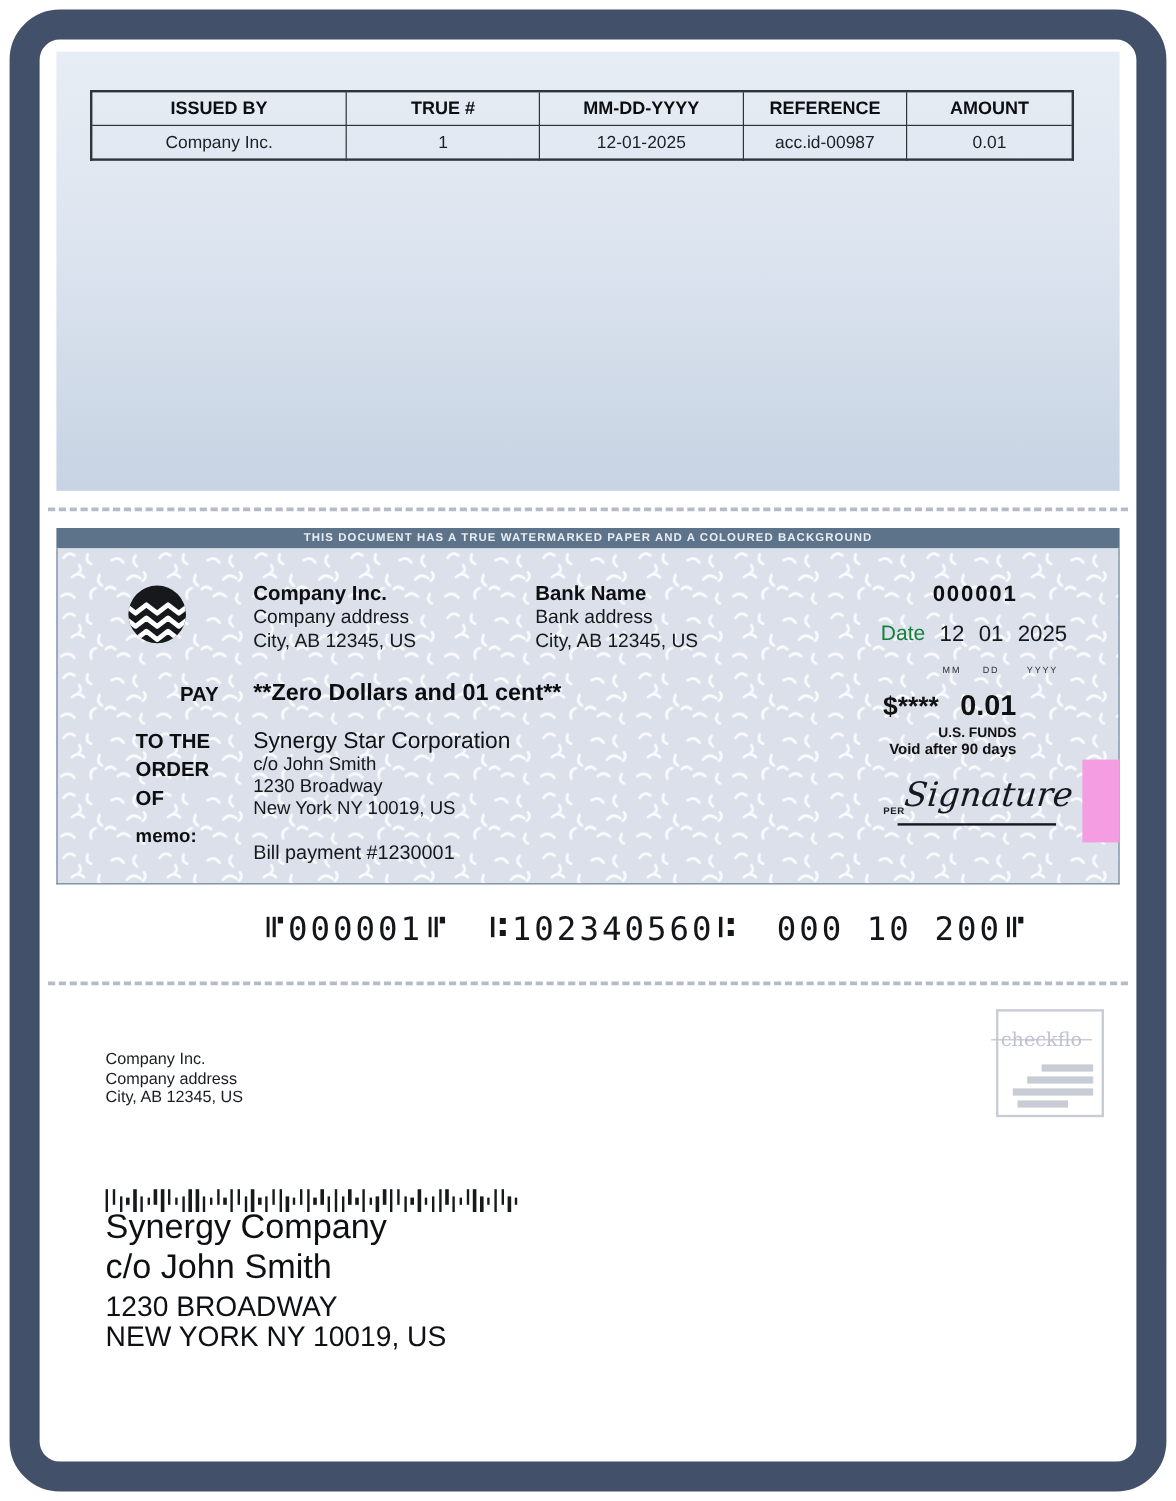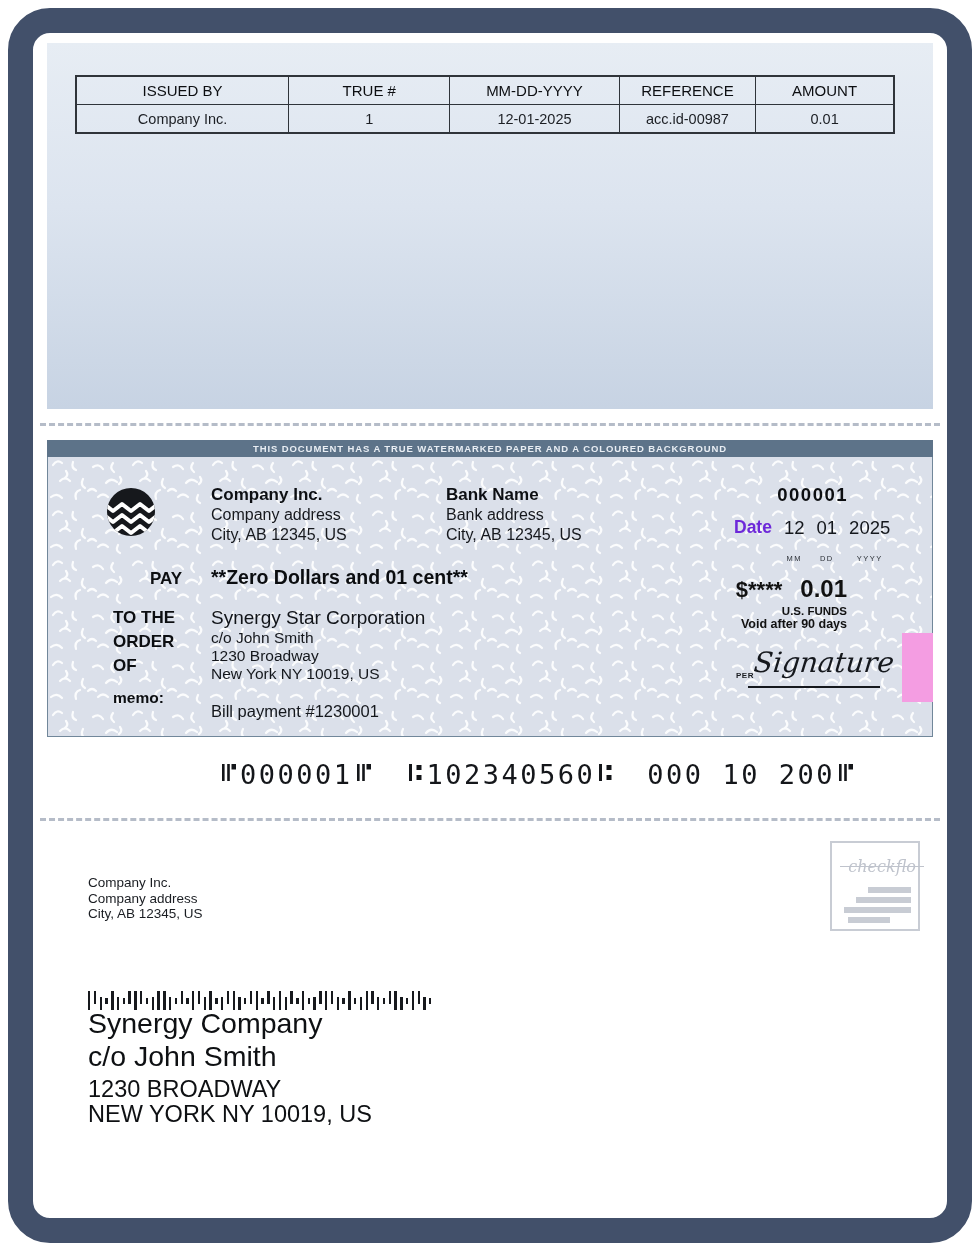--- a/index.html
+++ b/index.html
@@ -13,41 +13,41 @@
   .frame{position:absolute;left:8px;top:8px;width:964px;height:1235px;box-sizing:border-box;
          border:25px solid var(--frame,#42506a);border-radius:42px;pointer-events:none;}
   .abs{position:absolute;}
 
   
   .stub{position:absolute;left:47px;top:43px;width:886px;height:366px;
         background:linear-gradient(180deg,var(--stub-top,#e7edf4) 0%,#dce4ef 45%,var(--stub-bottom,#c7d3e3) 100%);}
   .stub-table{position:absolute;left:28px;top:32px;width:820px;border-collapse:collapse;
               border:2px solid #2f343a;table-layout:fixed;}
   .stub-table th,.stub-table td{border:1.4px solid #2f343a;text-align:center;padding:0 4px;}
-  .stub-table th{height:27px;font-size:15px;font-weight:normal;color:#0c0e11;margin-left:24px;}
+  .stub-table th{height:27px;font-size:15px;font-weight:bold;color:#0c0e11;margin-left:24px;}
   .stub-table td{height:27px;font-size:14.5px;font-weight:normal;color:#1c1f24;}
   .stub-message{position:absolute;left:0;top:142px;width:100%;text-align:center;
                 font-size:25px;font-weight:bold;color:#0b0d10;letter-spacing:.2px;}
 
   
   .perf{position:absolute;left:40px;width:900px;border-top:3px dashed #b5bcc8;height:0;}
   .perf-1{top:423px}.perf-2{top:818px}
 
   
   .check-banner{position:absolute;left:47px;top:440px;width:886px;height:17px;box-sizing:border-box;
                 background:var(--banner-bg,#5d7389);color:#e9eef4;font-size:9.5px;letter-spacing:.9px;
                 text-align:center;line-height:17px;font-weight:bold;}
   .check-inner{position:absolute;left:47px;top:457px;width:886px;height:280px;box-sizing:border-box;
                background:var(--check-bg,#dbe0ea);border:1px solid #71879a;border-top:none;}
   .wm-pattern{position:absolute;left:0;top:0;width:100%;height:100%;}
   .block-title{font-weight:bold;font-size:17px;line-height:21px;color:#0d0f13;}
   .block-line{font-size:16px;line-height:20px;color:#16181d;}
   .check-number{right:84px;top:27px;font-size:18.5px;font-weight:bold;letter-spacing:1.5px;color:#0c0e11;}
   .date-wrap{left:686px;top:60px;display:flex;gap:12px;align-items:flex-start;}
-  .date-label{font-weight:bold;font-size:17.5px;color:#6d28d9;}
+  .date-label{font-weight:normal;font-size:17.5px;color:#15803d;}
   .date-col{text-align:center;}
   .date-num{font-size:18.5px;color:#14171c;}
   .date-sub{font-size:7.5px;letter-spacing:1.5px;color:#2b2f36;margin-top:15px;}
   .pay-label{left:65px;top:112px;font-weight:bold;font-size:17px;color:#0c0e11;margin-left:37px;}
   .amount-words{left:163px;top:109px;font-weight:bold;font-size:19.5px;color:#0b0d10;}
   .amount-block{right:85px;top:118px;text-align:right;}
   .amt-row{display:flex;gap:18px;align-items:baseline;justify-content:flex-end;}
   .amt-cur{font-size:22px;font-weight:bold;}
   .amt-val{font-size:24px;font-weight:bold;}
   .amt-funds{font-size:11.5px;font-weight:bold;margin-top:2px;}
@@ -68,22 +68,22 @@
   
   .micr{position:absolute;left:218px;top:758px;height:32px;display:flex;align-items:center;
         font-family:"DejaVu Sans Mono",monospace;font-size:27px;letter-spacing:2.5px;color:var(--ink,#14161a);}
   .micr svg{display:block;margin:0 4px;}
   .micr-gap{width:30px;}
 
   
   .sender{left:88px;top:875px;font-size:13.5px;line-height:15.5px;color:#1a1d22;}
   .checkflo-box{left:830px;top:841px;width:90px;height:90px;box-sizing:border-box;
                 border:2px solid var(--wm-gray,#c8ccd4);}
-  .cf-text{position:absolute;left:0;right:0;top:14px;text-align:right;
-           font-family:"DejaVu Serif",serif;font-style:italic;font-size:16px;color:#bfc3cc;}
+  .cf-text{position:absolute;left:0;right:0;top:14px;text-align:left;
+           font-family:"DejaVu Serif",serif;font-size:16px;color:#bfc3cc;}
   .cf-text .cf-inner{position:relative;display:inline-block;padding:0 2px;}
   .cf-text .cf-inner::after{content:"";position:absolute;left:-6px;right:-6px;top:45%;height:1.4px;background:#bfc3cc;}
   .cf-stripe{position:absolute;height:6px;background:var(--wm-gray,#c8ccd4);right:7px;}
   .cf-s1{top:44px;left:36px;} .cf-s2{top:54px;left:24px;} .cf-s3{top:64px;left:12px;}
   .cf-s4{top:74px;left:16px;right:28px;}
   .barcode{left:88px;top:991px;height:19px;display:flex;align-items:center;gap:3.4px;}
   .barcode span{width:2.4px;background:#17191d;display:block;}
   .b-F{height:19px;} .b-T{height:6px;} .b-A{height:13px;align-self:flex-start;} .b-D{height:13px;align-self:flex-end;}
   .recipient-name{left:88px;top:1007px;}
   .recipient-name div{font-size:28.5px;line-height:33px;color:#0e1013;}

